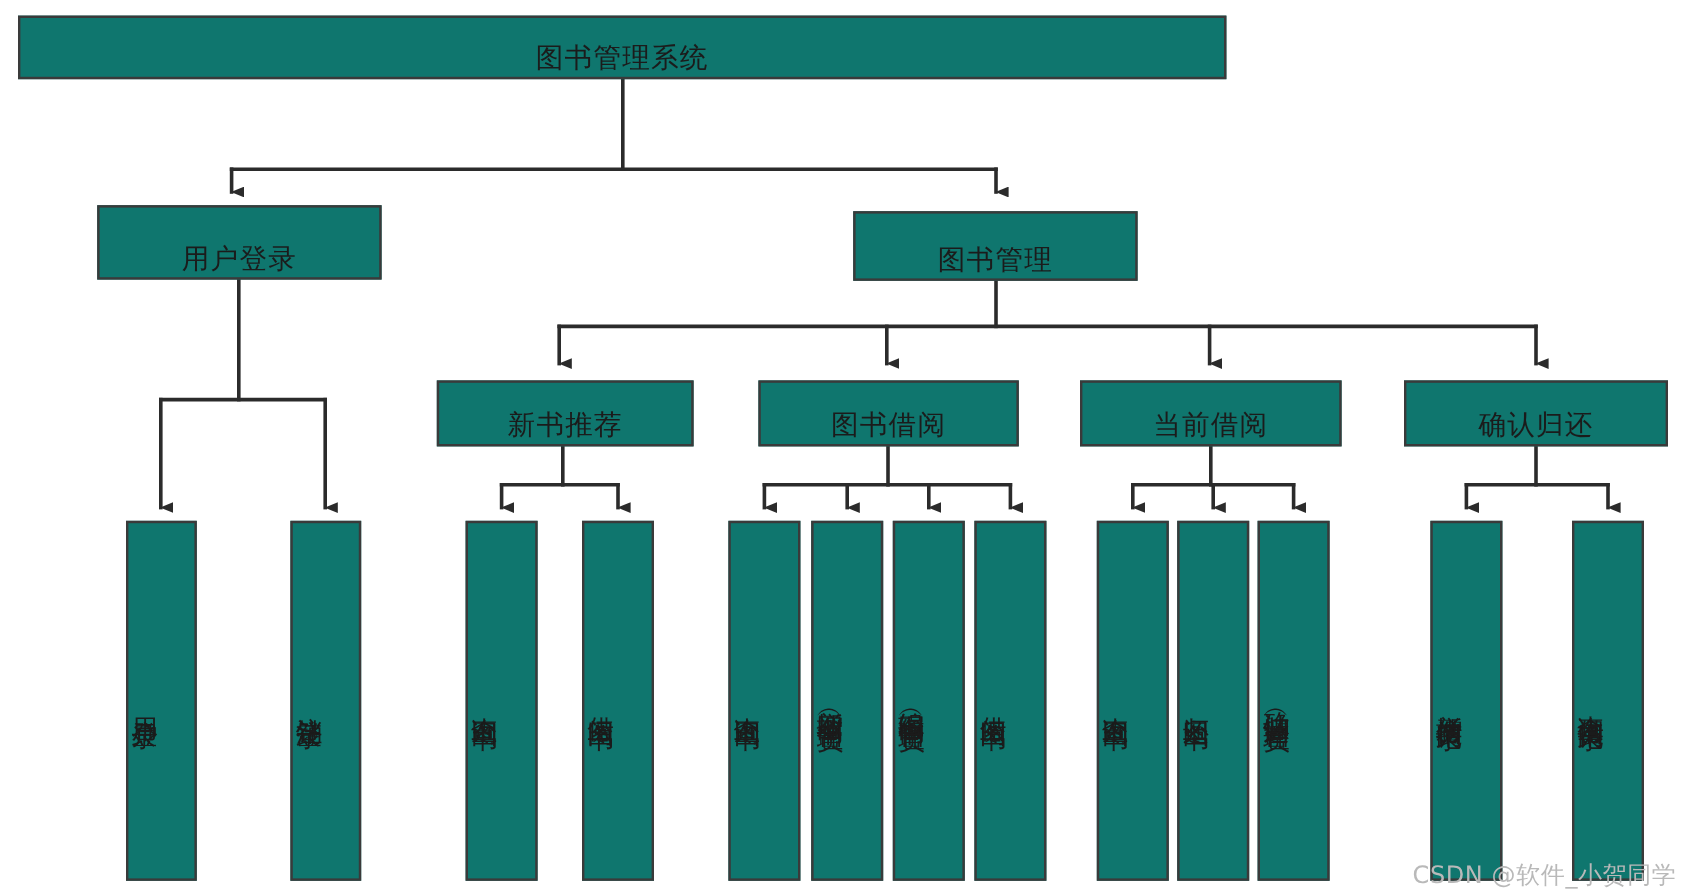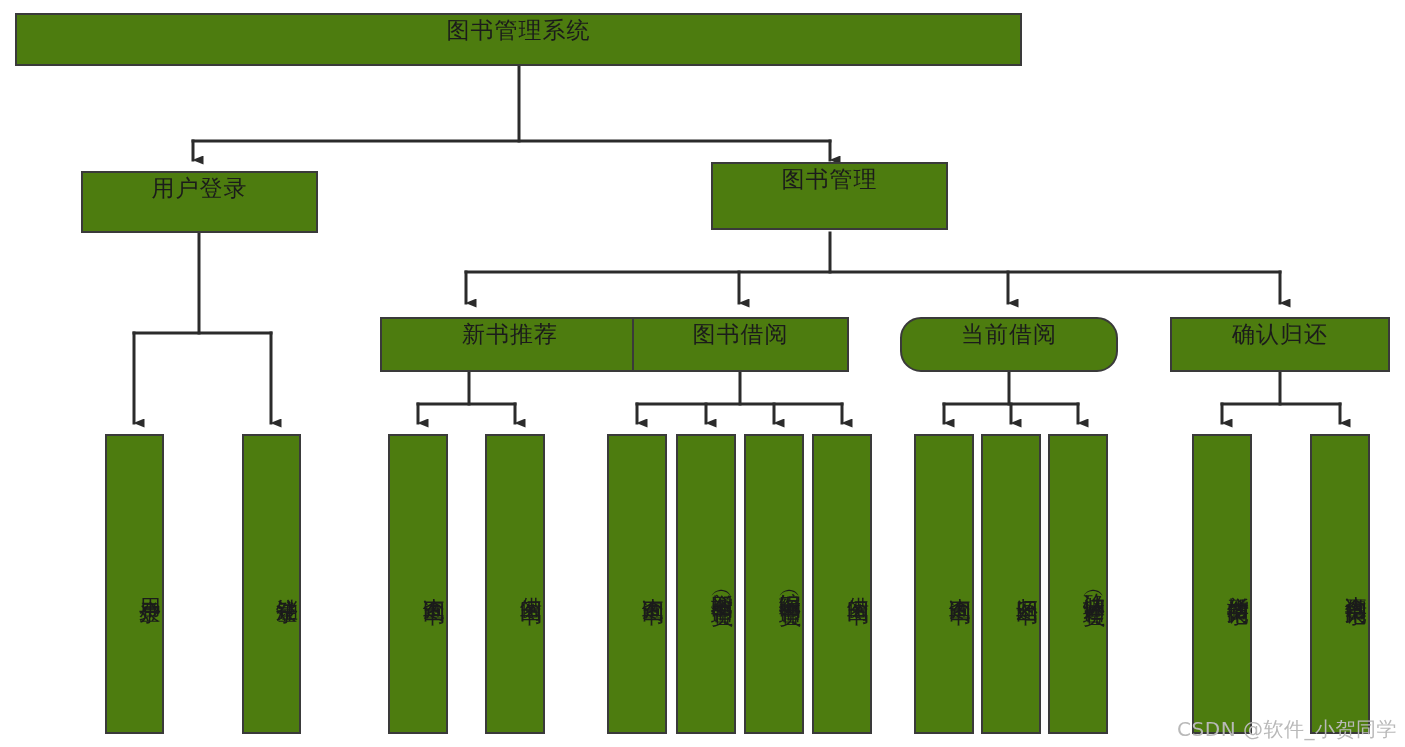--- a/index.html
+++ b/index.html
@@ -14,23 +14,23 @@
     position: relative;
     width: 1405px;
     height: 747px;
     background: #ffffff;
     overflow: hidden;
   }
   .node {
     position: absolute;
     box-sizing: border-box;
     border: 2.5px solid #3a3a3a;
-    background: #4d7c0f;
+    background: #0f766e;
     display: flex;
-    align-items: flex-start;
+    align-items: flex-end;
     justify-content: center;
     color: #1b1b1b;
   }
   .node.horizontal {
     font-size: 23px;
     letter-spacing: 1px;
   }
   .node.vertical {
     writing-mode: vertical-rl;
     text-orientation: upright;
@@ -116,31 +116,31 @@
     </g>
   </svg>
 
   <div class="node horizontal" style="left:15px; top:13px; width:1007px; height:53px;">
     <span class="label">图书管理系统</span>
   </div>
 
   <div class="node horizontal" style="left:81px; top:171px; width:237px; height:62px;">
     <span class="label">用户登录</span>
   </div>
-  <div class="node horizontal" style="left:711px; top:162px; width:237px; height:68px;">
+  <div class="node horizontal" style="left:711px; top:176px; width:237px; height:58px;">
     <span class="label">图书管理</span>
   </div>
 
-  <div class="node horizontal" style="left:380px; top:317px; width:260px; height:55px;">
+  <div class="node horizontal" style="left:364px; top:317px; width:214px; height:55px;">
     <span class="label">新书推荐</span>
   </div>
   <div class="node horizontal" style="left:632px; top:317px; width:217px; height:55px;">
     <span class="label">图书借阅</span>
   </div>
-  <div class="node horizontal" style="left:900px; top:317px; width:218px; height:55px;border-radius:21px;">
+  <div class="node horizontal" style="left:900px; top:317px; width:218px; height:55px;">
     <span class="label">当前借阅</span>
   </div>
   <div class="node horizontal" style="left:1170px; top:317px; width:220px; height:55px;">
     <span class="label">确认归还</span>
   </div>
 
   <div class="node vertical" style="left:105px; top:434px; width:59px; height:300px;">
     <span class="label">用户登录</span>
   </div>
   <div class="node vertical" style="left:242px; top:434px; width:59px; height:300px;">

